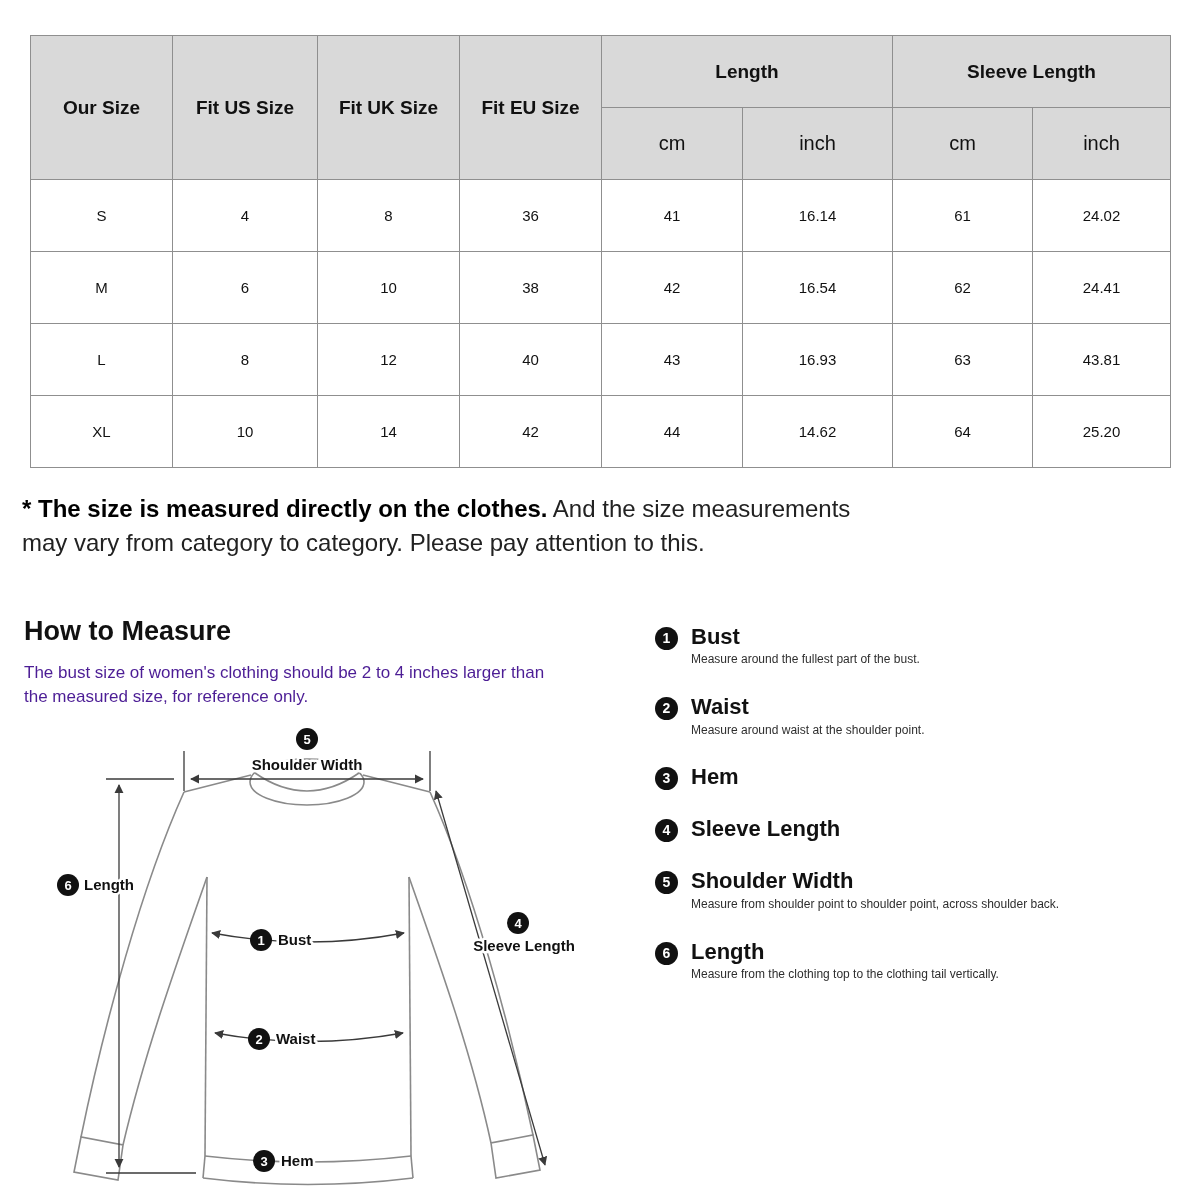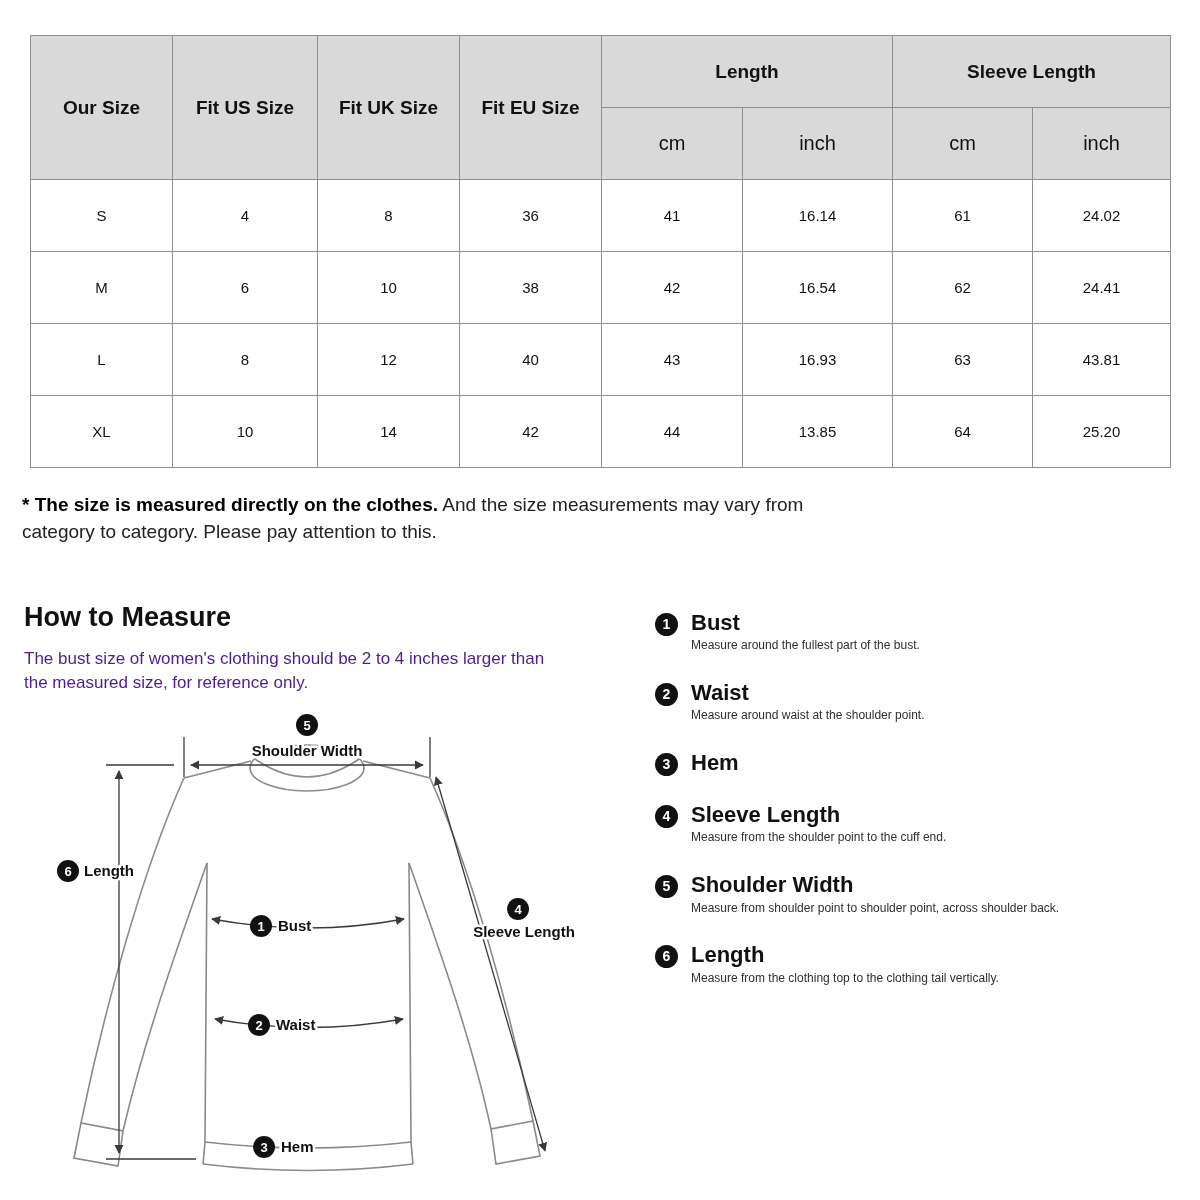--- a/index.html
+++ b/index.html
@@ -13,21 +13,21 @@
   
   .size-table { border-collapse:collapse; table-layout:fixed; width:1141px; margin-left:30px; }
   .size-table th, .size-table td {
     border:1px solid #8f8f8f; text-align:center; vertical-align:middle; padding:0;
   }
   .size-table thead th { background:#d9d9d9; font-size:19px; font-weight:bold; height:72px; color:#111; }
   .size-table thead th.sub { font-weight:normal; font-size:20px; }
   .size-table tbody td { height:72px; font-size:15px; font-weight:500; background:#fff; }
 
   
-  .note { margin:24px 0 0 22px; max-width:855px; font-size:19px; line-height:1.42; color:#222; }
+  .note { margin:24px 0 0 22px; max-width:855px; font-size:24px; line-height:1.42; color:#222; }
   .note-bold { font-weight:bold; color:#000; }
 
   
   .htm { display:flex; margin-top:56px; }
   .htm-left { width:655px; padding-left:24px; flex:0 0 auto; }
   .htm-title { font-size:27px; font-weight:bold; color:#111; }
   .htm-sub { margin-top:14px; font-size:17px; line-height:1.42; color:#4c1d95; max-width:535px; }
   .diagram { margin-top:16px; display:block; }
 
   .htm-right { flex:1; padding-top:8px; padding-right:40px; display:flex; flex-direction:column; gap:26px; }
@@ -107,21 +107,21 @@
         <td>16.93</td>
         <td>63</td>
         <td>43.81</td>
       </tr>
       <tr>
         <td>XL</td>
         <td>10</td>
         <td>14</td>
         <td>42</td>
         <td>44</td>
-        <td>13.85</td>
+        <td>14.62</td>
         <td>64</td>
         <td>25.20</td>
       </tr>
     </tbody>
   </table>
 
   <p class="note"><span class="note-bold">* The size is measured directly on the clothes.</span><span> And the size measurements may vary from category to category. Please pay attention to this.</span></p>
 
   <div class="htm">
 
@@ -222,21 +222,20 @@
         <span class="badge">3</span>
         <div>
           <div class="item-title">Hem</div>
         </div>
       </div>
 
       <div class="measure-item">
         <span class="badge">4</span>
         <div>
           <div class="item-title">Sleeve Length</div>
-          <div class="item-desc" style="max-width:370px">Measure from the shoulder point to the cuff end.</div>
         </div>
       </div>
 
       <div class="measure-item">
         <span class="badge">5</span>
         <div>
           <div class="item-title">Shoulder Width</div>
           <div class="item-desc">Measure from shoulder point to shoulder point, across shoulder back.</div>
         </div>
       </div>

